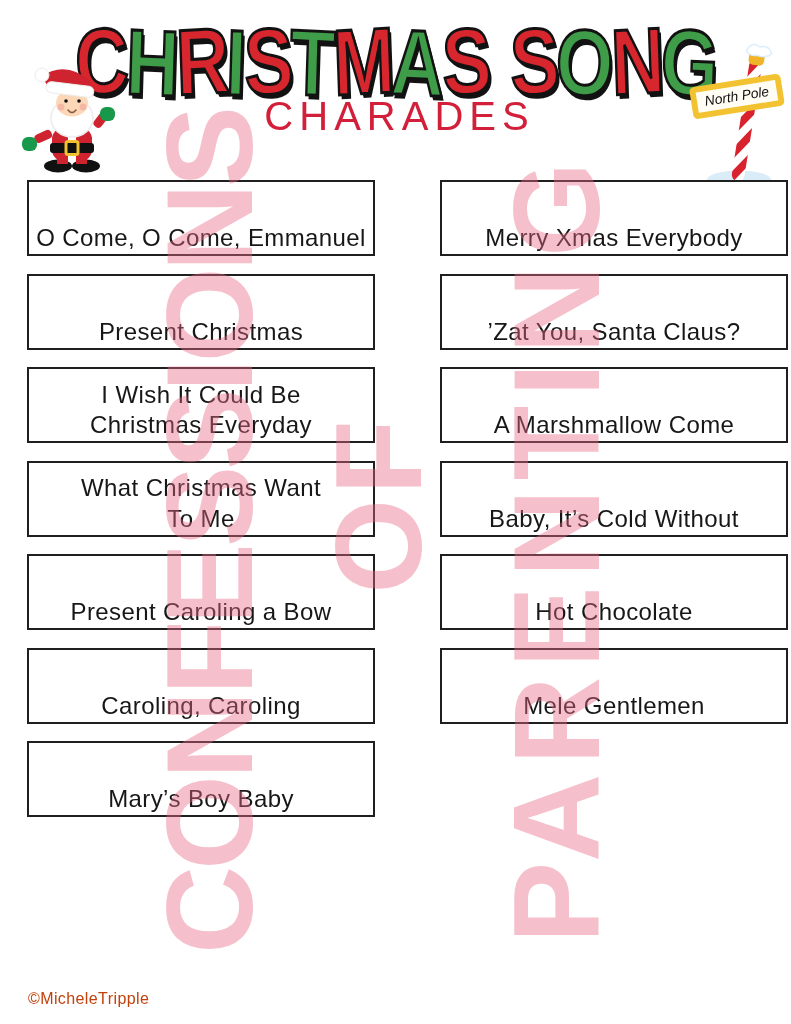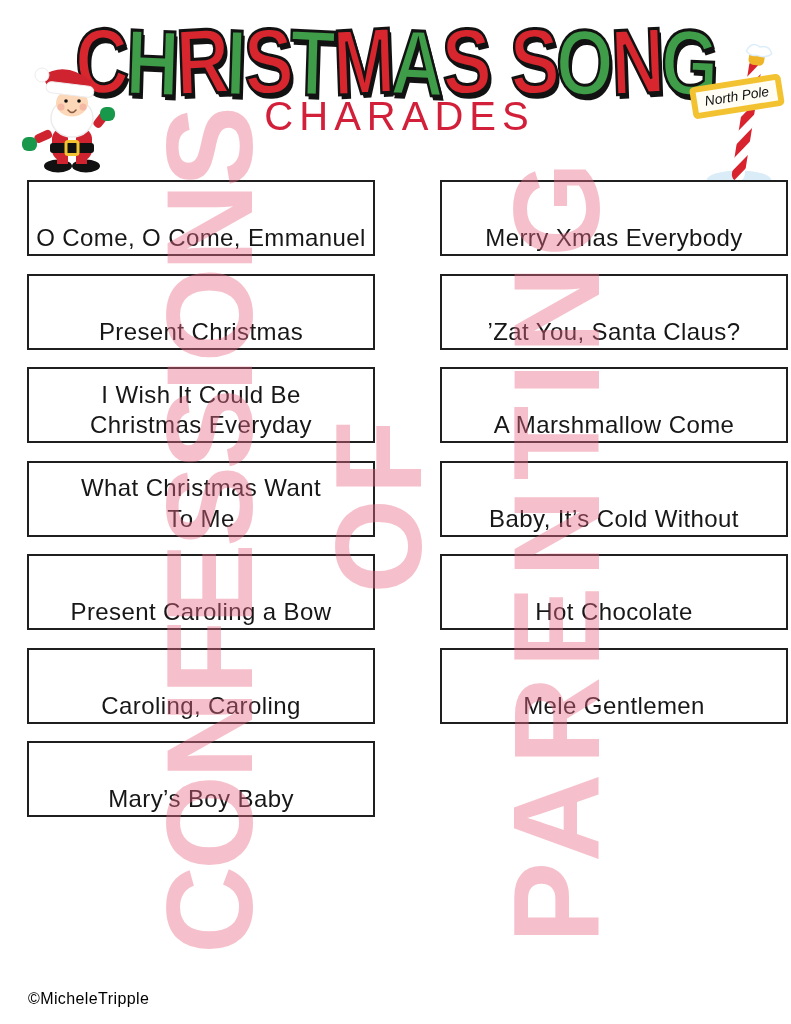--- a/index.html
+++ b/index.html
@@ -69,21 +69,21 @@
     transform:translate(-50%,-50%) rotate(-90deg);
     font-size:122px; line-height:1;
   }
   .wm-a { left:210px; top:532px; letter-spacing:-4px; }
   .wm-b { left:379px; top:505px; letter-spacing:4px;  }
   .wm-c { left:557px; top:548px; letter-spacing:9px;  }
 
   
   .copyright {
     position:absolute; left:28px; top:990px;
-    font-size:16px; letter-spacing:0.4px; color:#000000;
+    font-size:16px; letter-spacing:0.4px; color:#c2410c;
     z-index:12;
   }
 </style>
 </head>
 <body>
 
 <div class="page">
 
   <h1 class="title"><span class="t-letter r">C</span><span class="t-letter g">H</span><span class="t-letter r">R</span><span class="t-letter g">I</span><span class="t-letter r">S</span><span class="t-letter g">T</span><span class="t-letter r">M</span><span class="t-letter g">A</span><span class="t-letter r">S</span><span class="t-space"></span><span class="t-letter r">S</span><span class="t-letter g">O</span><span class="t-letter r">N</span><span class="t-letter g">G</span></h1>
   <div class="subtitle">CHARADES</div>

